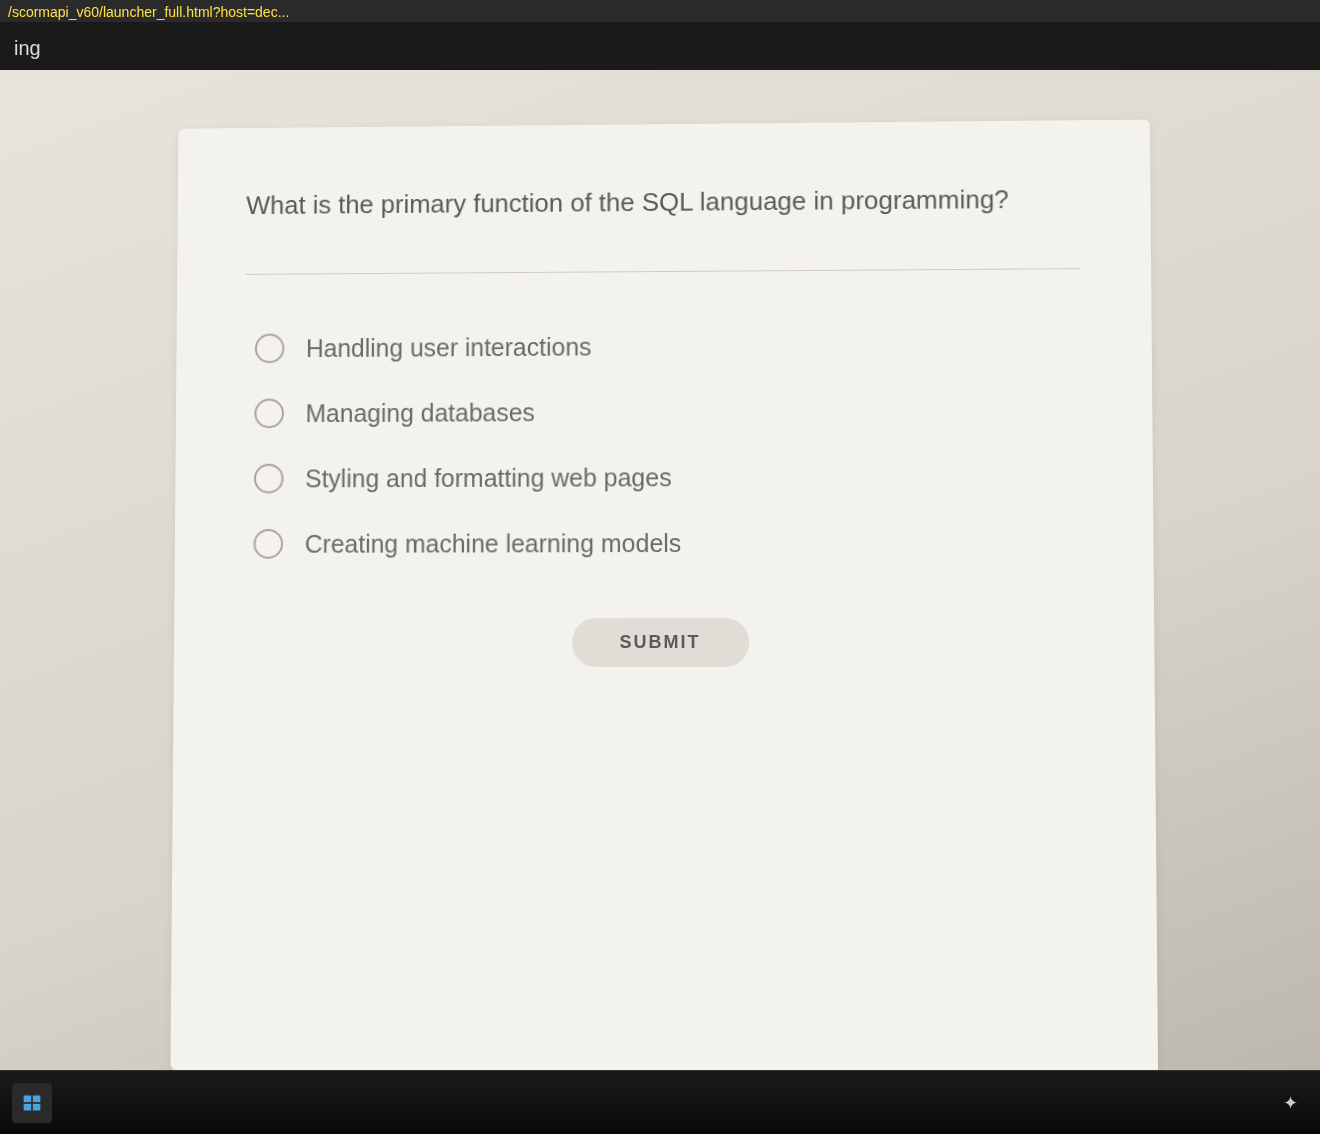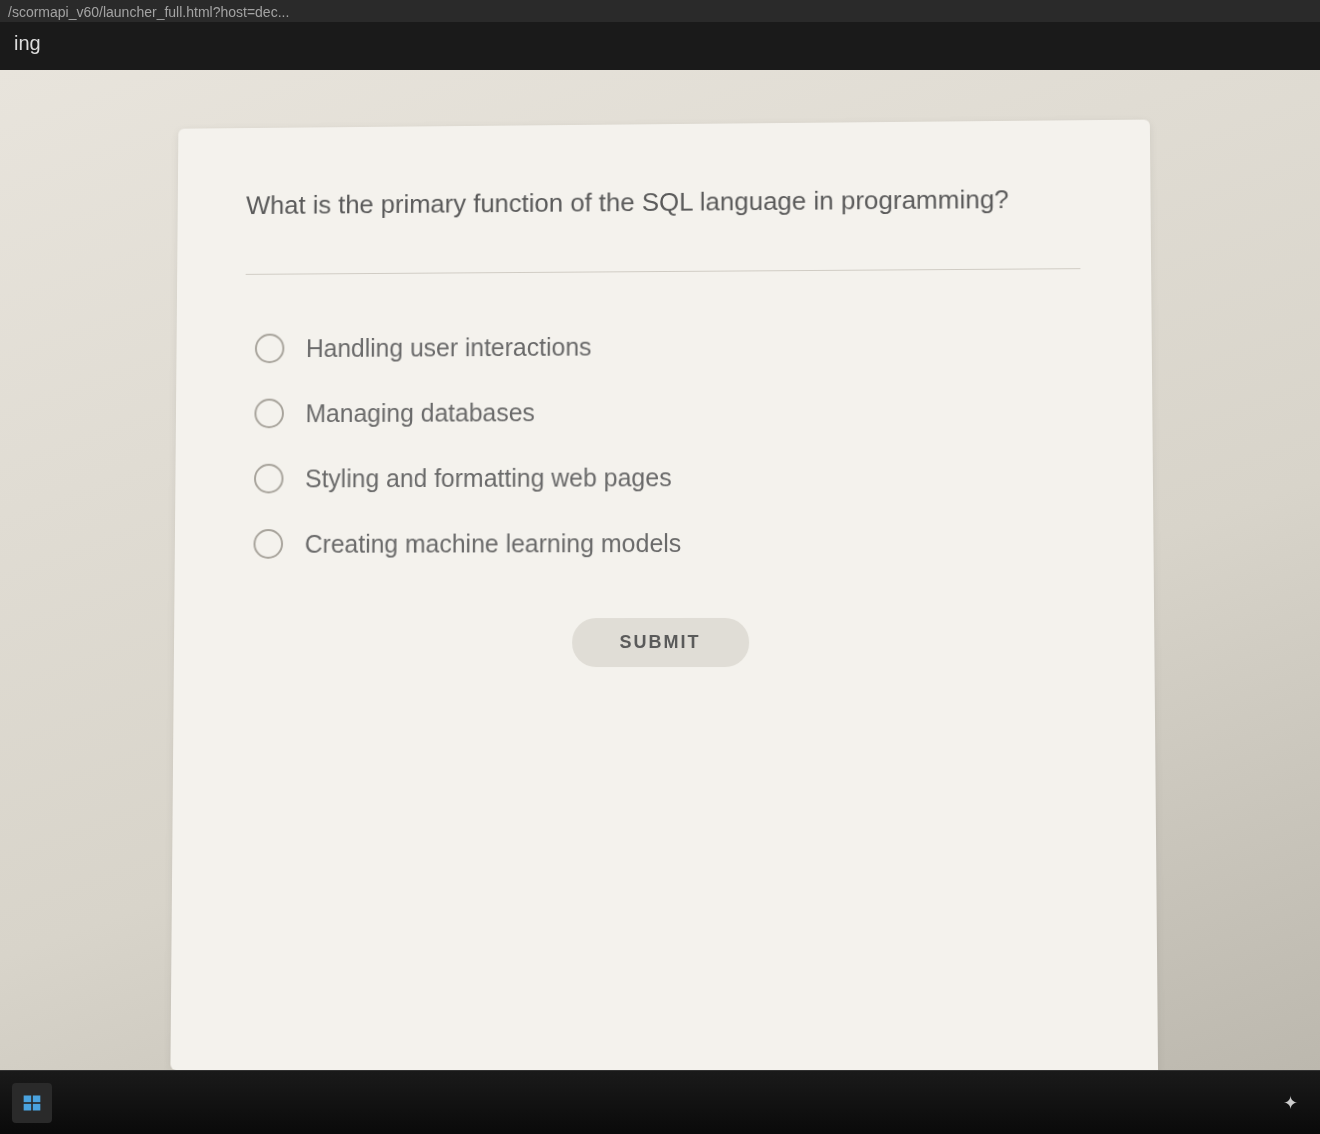--- a/index.html
+++ b/index.html
@@ -10,36 +10,36 @@
     body {
       font-family: -apple-system, BlinkMacSystemFont, 'Segoe UI', Arial, sans-serif;
       background: #000;
       width: 1320px;
       height: 1134px;
       overflow: hidden;
       position: relative;
     }
     .address-bar {
       background: #2a2a2a;
-      color: #a3a3a3;
+      color: #fde047;
       padding: 4px 8px;
       font-size: 14px;
       height: 22px;
       white-space: nowrap;
       overflow: hidden;
     }
     .tab-bar {
       background: #1a1a1a;
       color: #ddd;
       padding: 10px 14px;
       font-size: 20px;
       font-weight: 500;
       height: 48px;
       display: flex;
-      align-items: flex-start;
+      align-items: flex-end;
     }
     .content-area {
       background: linear-gradient(160deg, #e8e4dc 0%, #d8d4ca 60%, #bcb8ae 100%);
       height: calc(100% - 70px - 64px);
       position: relative;
       display: flex;
       justify-content: center;
       padding-top: 50px;
     }
     .quiz-card {

